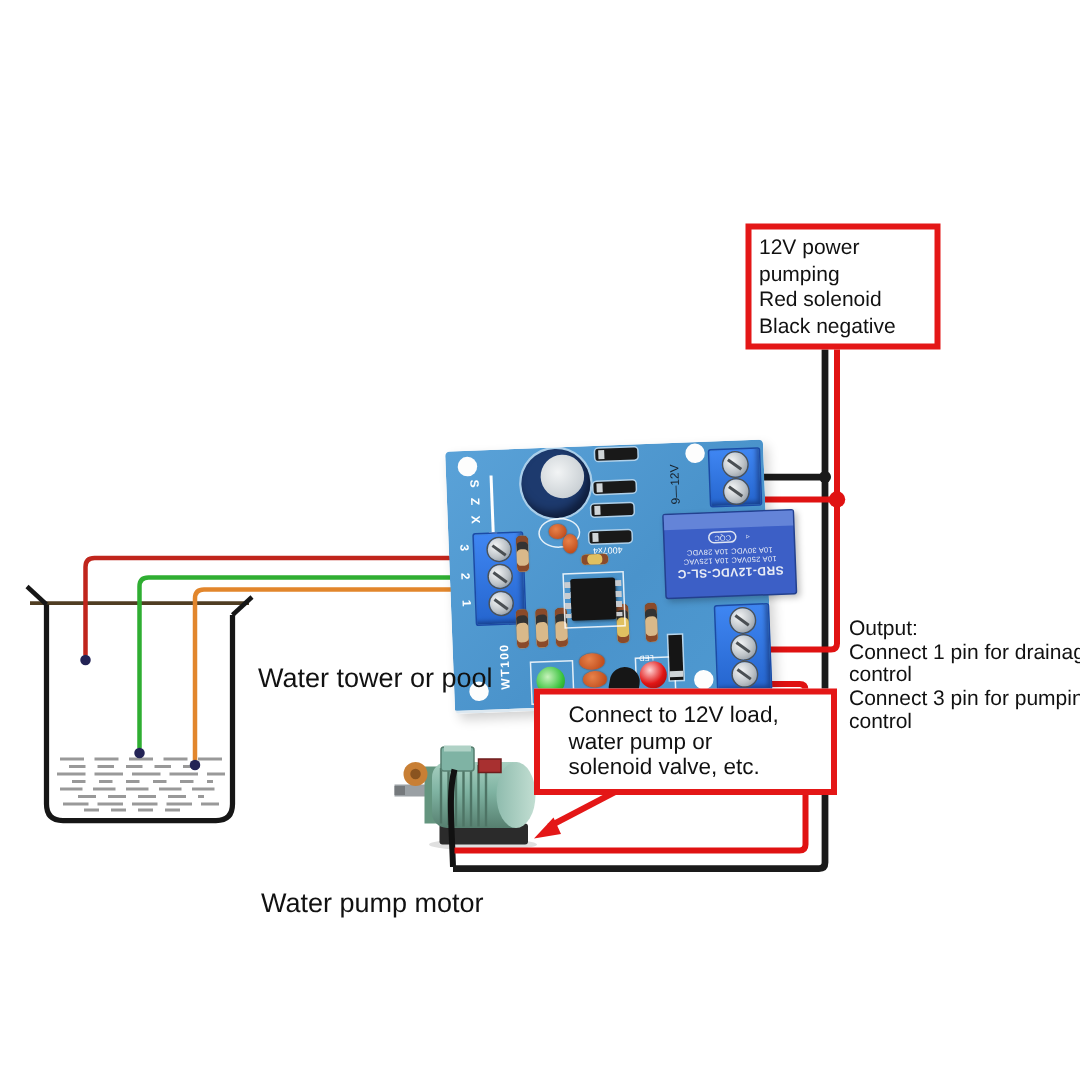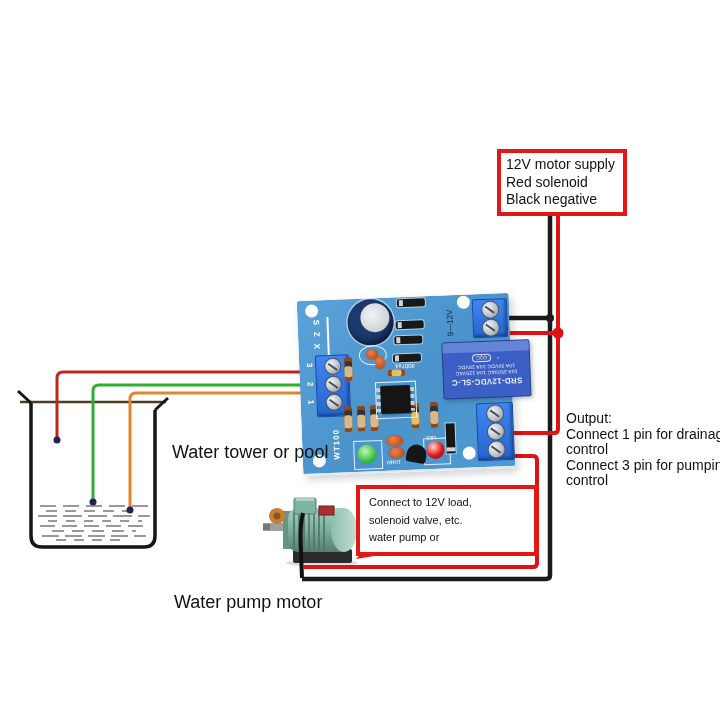--- a/index.html
+++ b/index.html
@@ -7,21 +7,21 @@
        font-family:"Liberation Sans",sans-serif;color:#151515;}
   .abs{position:absolute;}
 
   
   .title{left:46px;top:74px;font-size:32px;line-height:38px;font-weight:bold;
          letter-spacing:-0.5px;color:#141414;}
 
   
   .redbox{background:#fff;border:4px solid #e41717;color:#111;}
   .powerbox{left:497px;top:149px;width:112px;padding:3px 5px;font-size:14px;line-height:17.5px;}
-  .loadbox{left:356px;top:485px;width:156px;padding:5px 9px;font-size:11px;line-height:17.5px;}
+  .loadbox{left:356px;top:459px;width:156px;padding:5px 19px;font-size:15px;line-height:17.5px;}
   .outputnote{left:566px;top:411px;width:178px;font-size:14px;line-height:15.5px;color:#111;}
 
   .label{font-size:18px;color:#111;}
 
   
   .pcb{left:300px;top:297px;width:212px;height:173px;
        background:linear-gradient(135deg,#5aa2d8,#4a93cb 55%,#4f9ad2);
        border-radius:3px;border-bottom:2px solid #dde8f0;
        box-shadow:3px 4px 8px rgba(0,0,0,.18);
        transform:rotate(-2.2deg);}
@@ -246,31 +246,31 @@
   <div class="abs led" style="left:124px;top:145px;width:18px;height:18px;background:radial-gradient(circle at 38% 32%,#ffd4d4,#e01515 55%,#870a0a)"></div>
   <div class="abs" style="left:104px;top:148px;width:20px;height:18px;background:#161616;border-radius:10px 10px 3px 3px;transform:rotate(12deg)"></div>
   <div class="abs" style="left:144px;top:128px;width:9px;height:30px;background:#151515;box-shadow:0 0 0 1px rgba(255,255,255,.6)">
     <div class="abs" style="left:0;bottom:2px;width:9px;height:4px;background:#cfd4d7"></div>
   </div>
 
   <div class="abs vtext" style="left:30px;top:124px;height:36px;font-size:8px;font-weight:bold;color:#fff;letter-spacing:1px">WT100</div>
 </div>
 
 <div class="abs redbox powerbox">
-  <div>12V motor supply</div>
+  <div>12V power pumping</div>
   <div>Red solenoid</div>
   <div>Black negative</div>
 </div>
 
 <div class="abs outputnote">
   <div>Output:</div>
   <div>Connect 1 pin for drainage control</div>
   <div>Connect 3 pin for pumping control</div>
 </div>
 
 <div class="abs redbox loadbox">
   <div>Connect to 12V load,</div>
+  <div>water pump or</div>
   <div>solenoid valve, etc.</div>
-  <div>water pump or</div>
 </div>
 
 <div class="abs label" style="left:172px;top:442px">Water tower or pool</div>
 <div class="abs label" style="left:174px;top:592px">Water pump motor</div>
 
 </body></html>

